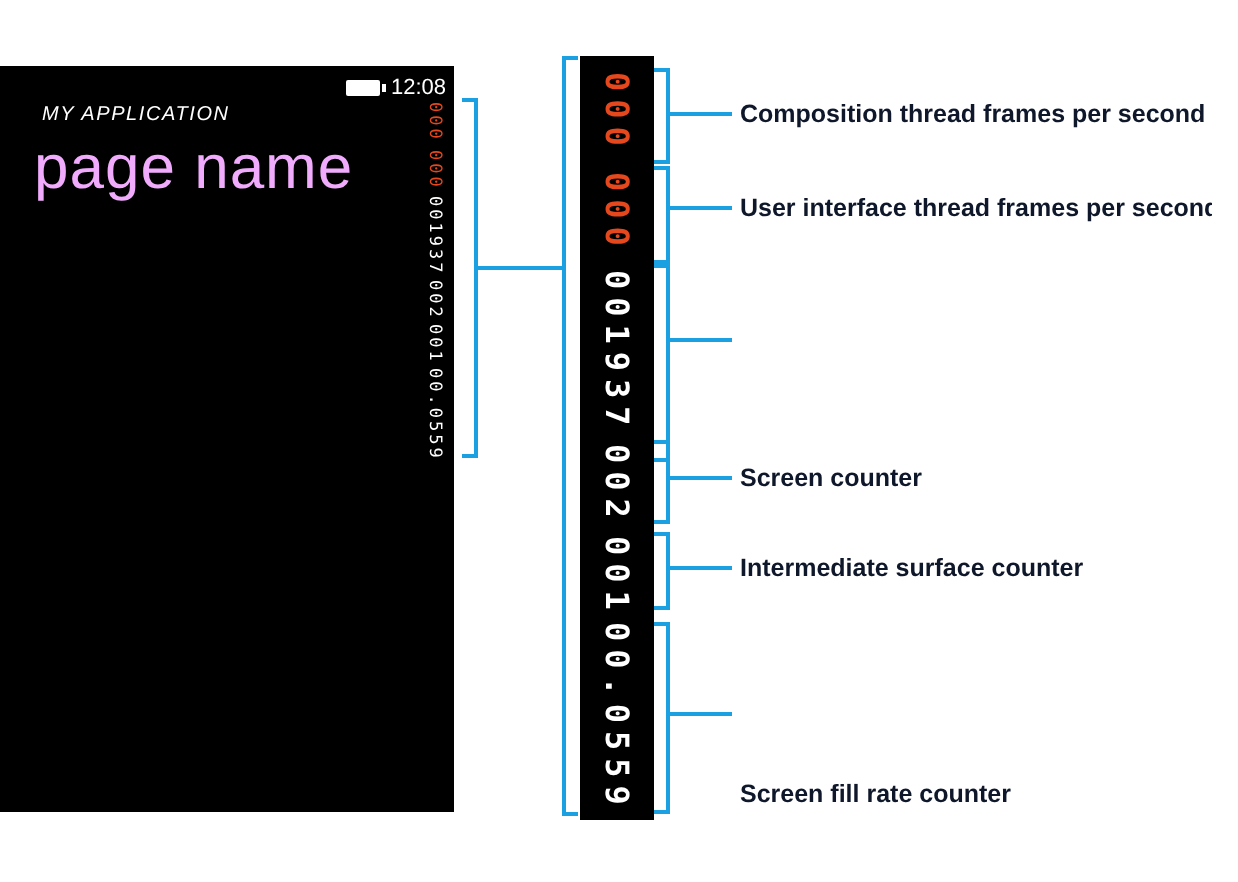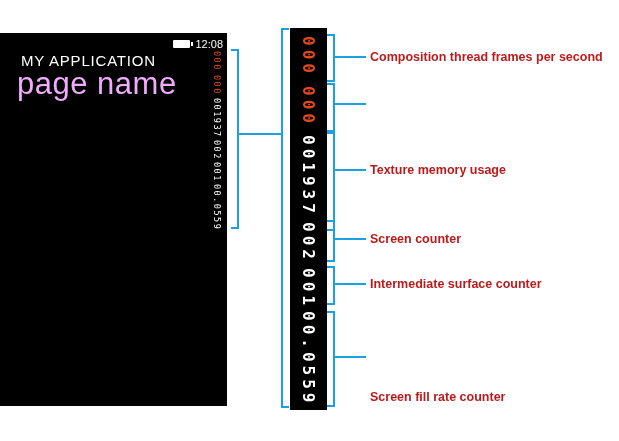--- a/index.html
+++ b/index.html
@@ -8,21 +8,21 @@
     font-family:"Liberation Sans",sans-serif;overflow:hidden;
   }
   
   .phone{
     position:absolute;left:0;top:33px;width:227px;height:373px;background:#000;
   }
   .statusbar{position:absolute;top:4px;right:4px;height:14px;display:flex;align-items:center;gap:5px;}
   .battery{position:relative;width:17px;height:8px;background:#fff;border-radius:1px;}
   .battery:after{content:"";position:absolute;right:-3px;top:2px;width:2px;height:4px;background:#fff;}
   .time{color:#fff;font-size:11px;line-height:14px;}
-  .apptitle{position:absolute;left:21px;top:19px;color:#fff;font-size:15px;letter-spacing:0.8px;}
+  .apptitle{position:absolute;left:21px;top:19px;color:#fff;font-size:10px;letter-spacing:0.8px;font-style:italic;}
   .pagetitle{position:absolute;left:17px;top:33px;color:#f0abfc;font-size:31px;font-weight:300;letter-spacing:0.5px;}
   
   .mini-col{position:absolute;top:0;right:3px;width:14px;height:100%;}
   .vtext{
     writing-mode:vertical-rl;text-orientation:mixed;
     font-family:"DejaVu Sans Mono",monospace;white-space:nowrap;
   }
   .mini-col .vtext{position:absolute;left:2px;font-size:8.5px;letter-spacing:1.5px;}
   .m-g1{top:18px;} .m-g2{top:42px;} .m-g3{top:65px;}
   .m-g4{top:107px;} .m-g5{top:129px;} .m-g6{top:151px;}
@@ -35,21 +35,21 @@
   .blue-v-right{ 
     position:absolute;width:6px;border:2px solid; border-left:none;background:transparent;
   }
   .blue-v-left{ 
     position:absolute;width:6px;border:2px solid; border-right:none;background:transparent;
   }
   .hline{position:absolute;height:2px;}
   
   .lbl{
     position:absolute;left:370px;transform:translateY(-50%);
-    color:#b91c1c;font-size:12.5px;font-weight:600;white-space:nowrap;
+    color:#0f172a;font-size:12.5px;font-weight:600;white-space:nowrap;
   }
 </style>
 </head>
 <body>
 
 <div id="canvas">
 
   <div class="phone">
     <div class="statusbar">
       <div class="battery"></div>
@@ -91,18 +91,18 @@
   <div class="blue-v-right" style="left: 327px; top: 311px; height: 92px; border-color: rgb(27, 161, 226);"></div>
 
   <div class="hline" style="left: 333px; top: 56px; width: 33px; background: rgb(27, 161, 226);"></div>
   <div class="hline" style="left: 333px; top: 103px; width: 33px; background: rgb(27, 161, 226);"></div>
   <div class="hline" style="left: 333px; top: 169px; width: 33px; background: rgb(27, 161, 226);"></div>
   <div class="hline" style="left: 333px; top: 238px; width: 33px; background: rgb(27, 161, 226);"></div>
   <div class="hline" style="left: 333px; top: 283px; width: 33px; background: rgb(27, 161, 226);"></div>
   <div class="hline" style="left: 333px; top: 356px; width: 33px; background: rgb(27, 161, 226);"></div>
 
   <div class="lbl" style="top:57px;">Composition thread frames per second</div>
-  <div class="lbl" style="top:170px;">Texture memory usage</div>
+  <div class="lbl" style="top:104px;">User interface thread frames per second</div>
   <div class="lbl" style="top:239px;">Screen counter</div>
   <div class="lbl" style="top:284px;">Intermediate surface counter</div>
   <div class="lbl" style="top:357px;margin-top:40px;">Screen fill rate counter</div>
 
 </div>
 
 </body></html>

